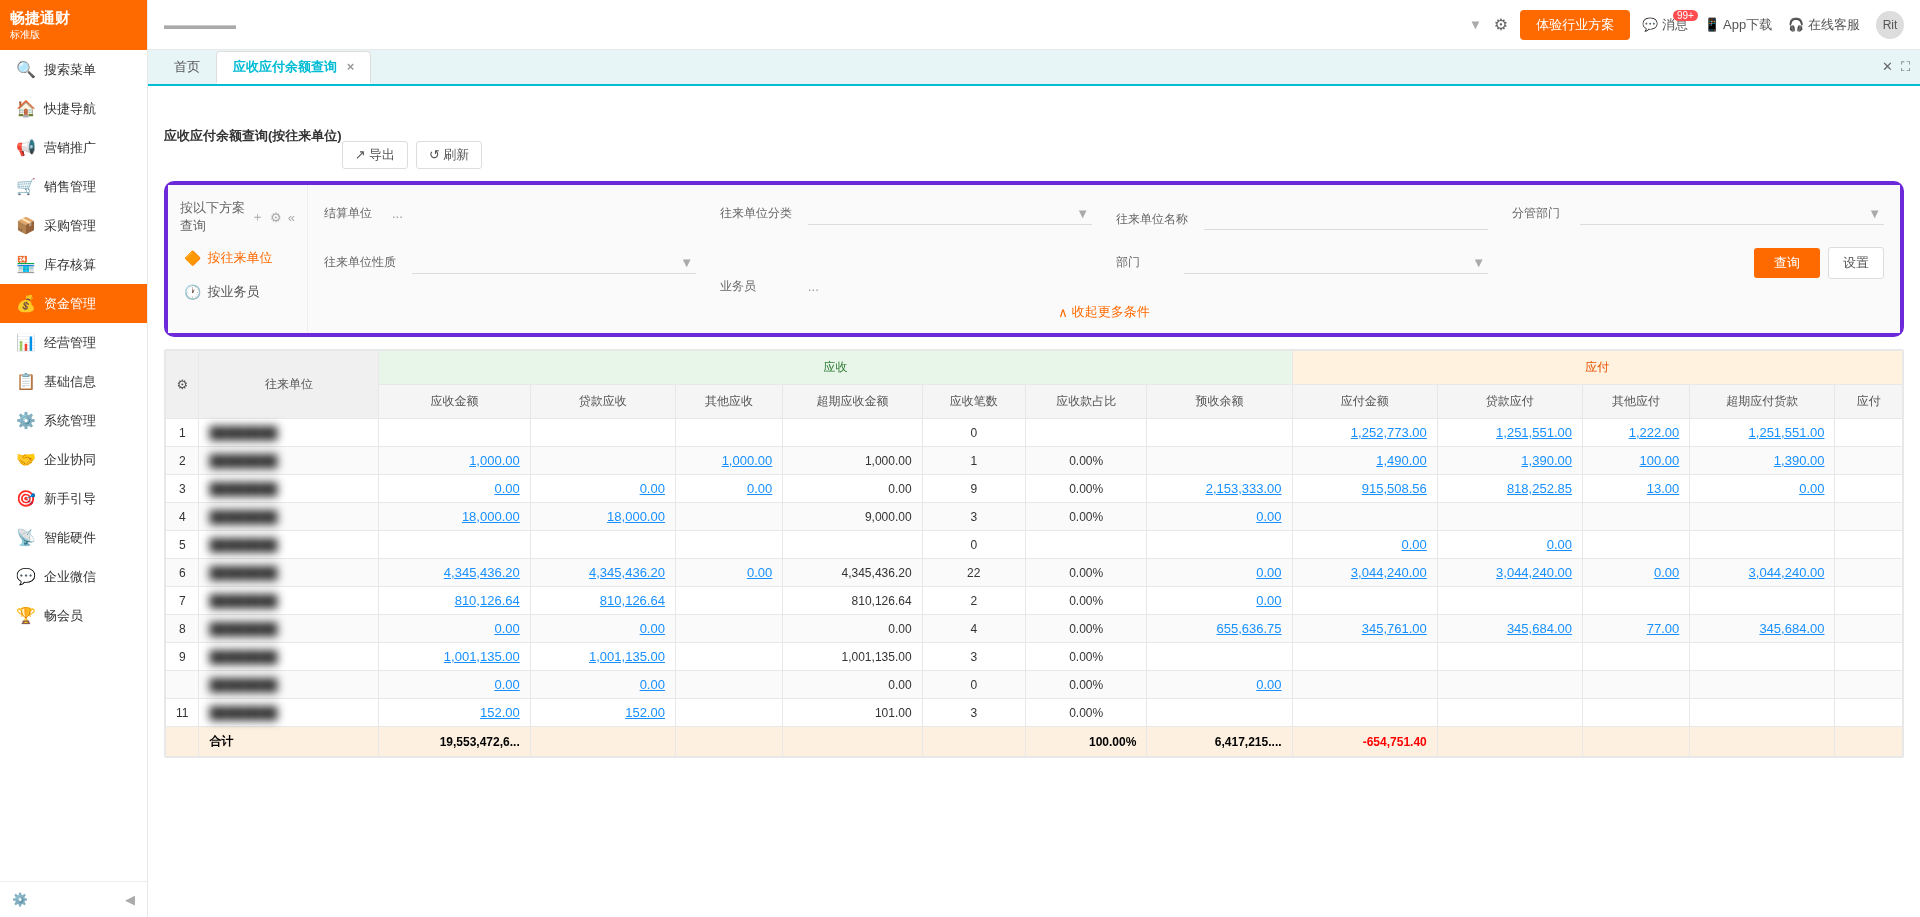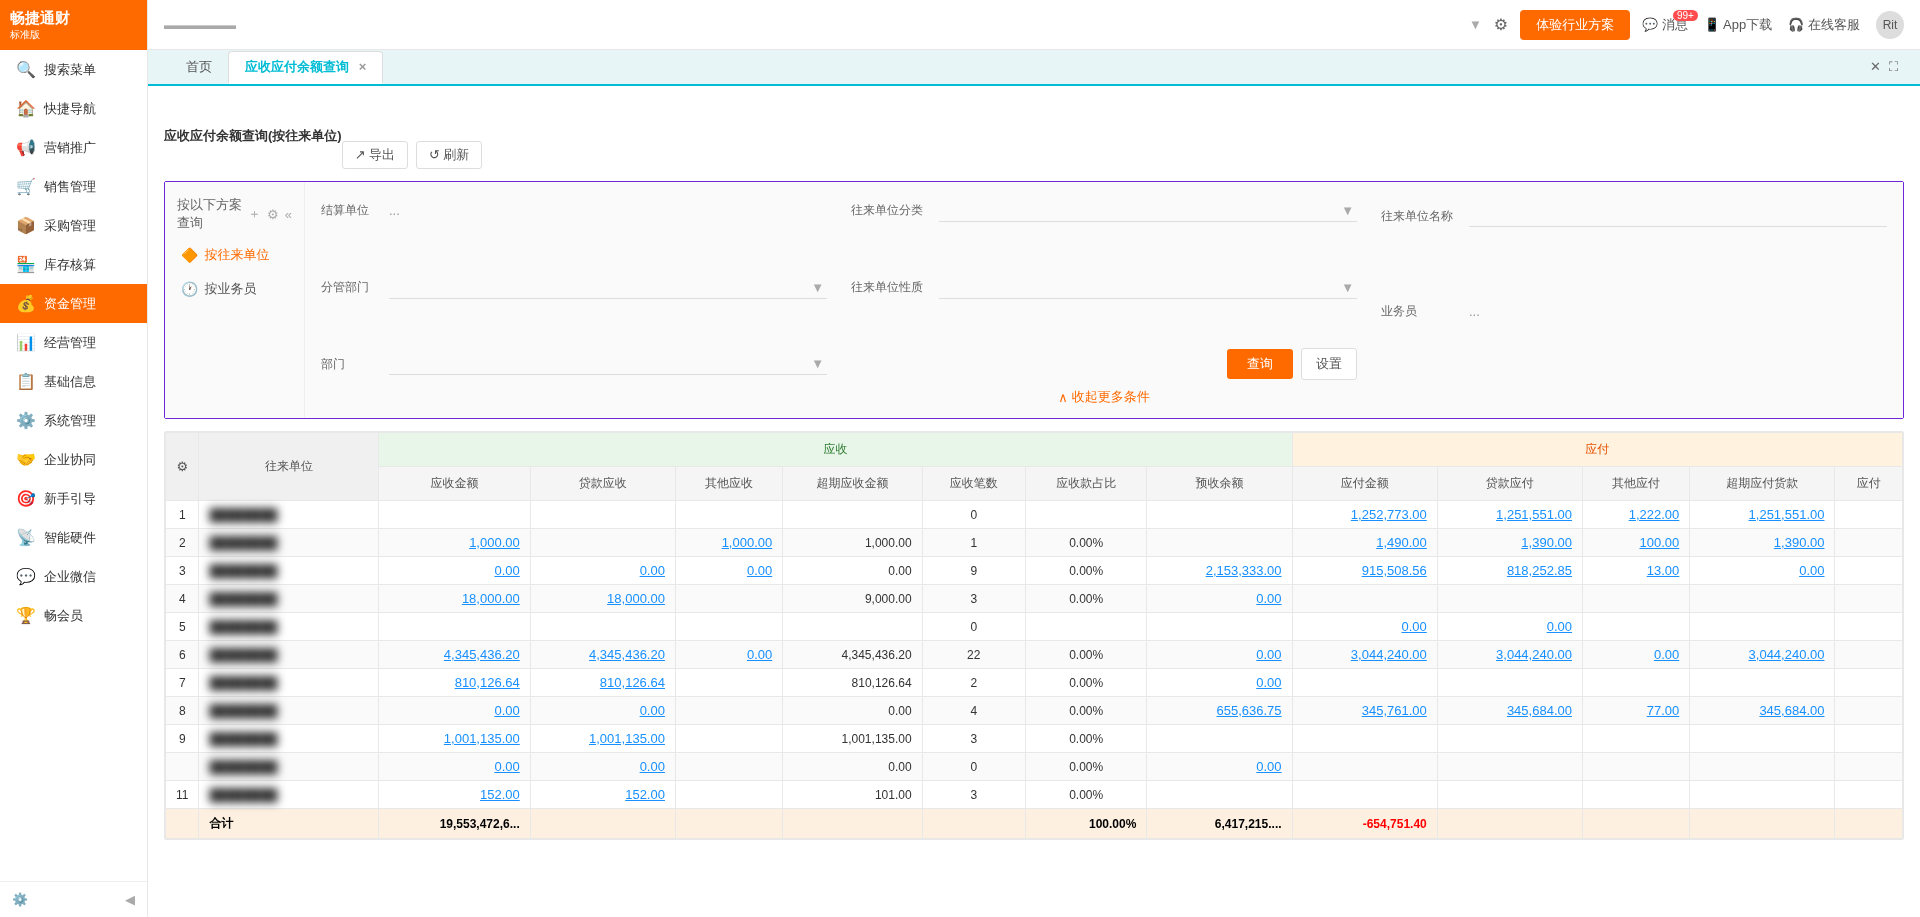--- a/index.html
+++ b/index.html
@@ -21,21 +21,21 @@
     
     .topbar { height: 50px; background: #fff; border-bottom: 1px solid #e8e8e8; display: flex; align-items: center; padding: 0 16px; gap: 12px; }
     .topbar-breadcrumb { color: #999; font-size: 12px; flex: 1; }
     .topbar-icon { color: #666; cursor: pointer; font-size: 16px; }
     .topbar-btn { background: #ff6a00; color: #fff; border: none; padding: 6px 16px; border-radius: 4px; cursor: pointer; font-size: 13px; }
     .topbar-right { display: flex; align-items: center; gap: 16px; margin-left: auto; color: #555; }
     .topbar-badge { position: relative; display: inline-block; }
     .badge-dot { position: absolute; top: -6px; right: -10px; background: #ff4d4f; color: #fff; font-size: 10px; border-radius: 10px; padding: 0 4px; min-width: 18px; text-align: center; }
 
     
-    .tabbar { background: #f0f2f5; display: flex; align-items: center; border-bottom: 1px solid #ddd; padding: 0 22px; height: 36px; }
+    .tabbar { background: #f0f2f5; display: flex; align-items: center; border-bottom: 1px solid #ddd; padding: 0 10px; height: 36px; }
     .tab { padding: 6px 16px; cursor: pointer; color: #555; border-bottom: 2px solid transparent; font-size: 13px; white-space: nowrap; }
     .tab.active { background: #fff; color: #00bcd4; border-bottom: 2px solid #00bcd4; font-weight: bold; }
     .tab-close { margin-left: 6px; color: #999; cursor: pointer; }
 
     
     .content { flex: 1; overflow: auto; background: #fff; padding: 16px; }
     .page-title { font-size: 16px; font-weight: bold; color: #333; margin-bottom: 12px; display: flex; align-items: center; justify-content: flex-start; }
     .page-title-actions { display: flex; gap: 8px; margin-top: 39px; }
     .btn-export { background: #fff; border: 1px solid #ddd; color: #555; padding: 4px 12px; border-radius: 3px; cursor: pointer; font-size: 12px; }
     .btn-refresh { background: #fff; border: 1px solid #ddd; color: #555; padding: 4px 12px; border-radius: 3px; cursor: pointer; font-size: 12px; }
@@ -181,41 +181,41 @@
           <span>↗</span>
           <span>导出</span>
         </button>
         <button class="btn-refresh">
           <span>↺</span>
           <span>刷新</span>
         </button>
       </div>
     </div>
 
-    <div style="display:flex;gap:0;border:1px solid #6d28d9;margin-bottom:12px;border-radius:2px;">
+    <div style="display:flex;gap:0;border:4px solid #6d28d9;margin-bottom:12px;border-radius:10px;">
 
       <div class="left-panel" style="min-width:120px;border-right:1px solid #eee;padding:8px 0;background:#fafafa;">
         <div style="padding:6px 12px;font-size:12px;color:#666;display:flex;align-items:center;gap:6px;">
           <span>按以下方案查询</span>
           <span style="cursor:pointer;color:#aaa;">＋</span>
           <span style="cursor:pointer;color:#aaa;">⚙</span>
           <span style="cursor:pointer;color:#aaa;">«</span>
         </div>
         <div class="left-panel-item active">
           <span style="color:#ff6a00;font-size:14px;">🔶</span>
           <span>按往来单位</span>
         </div>
         <div class="left-panel-item">
           <span style="color:#aaa;font-size:14px;">🕐</span>
           <span>按业务员</span>
         </div>
       </div>
 
       <div style="flex:1;padding:12px 16px;background:#fafafa;">
-        <div style="display:grid;grid-template-columns:1fr 1fr 1fr;gap:28px 24px;margin-bottom:8px;">
+        <div style="display:grid;grid-template-columns:1fr 1fr 1fr 1fr;gap:0 24px;margin-bottom:8px;">
 
           <div style="display:flex;align-items:center;gap:8px;">
             <label style="color:#666;min-width:60px;font-size:12px;">结算单位</label>
             <span style="color:#999;cursor:pointer;">...</span>
           </div>
           <div style="display:flex;align-items:center;gap:8px;">
             <label style="color:#666;min-width:80px;font-size:12px;">往来单位分类</label>
             <div style="flex:1;border-bottom:1px solid #ddd;padding:3px;display:flex;justify-content:space-between;cursor:pointer;">
               <span></span>
                 <span style="color:#aaa;">▼</span>

